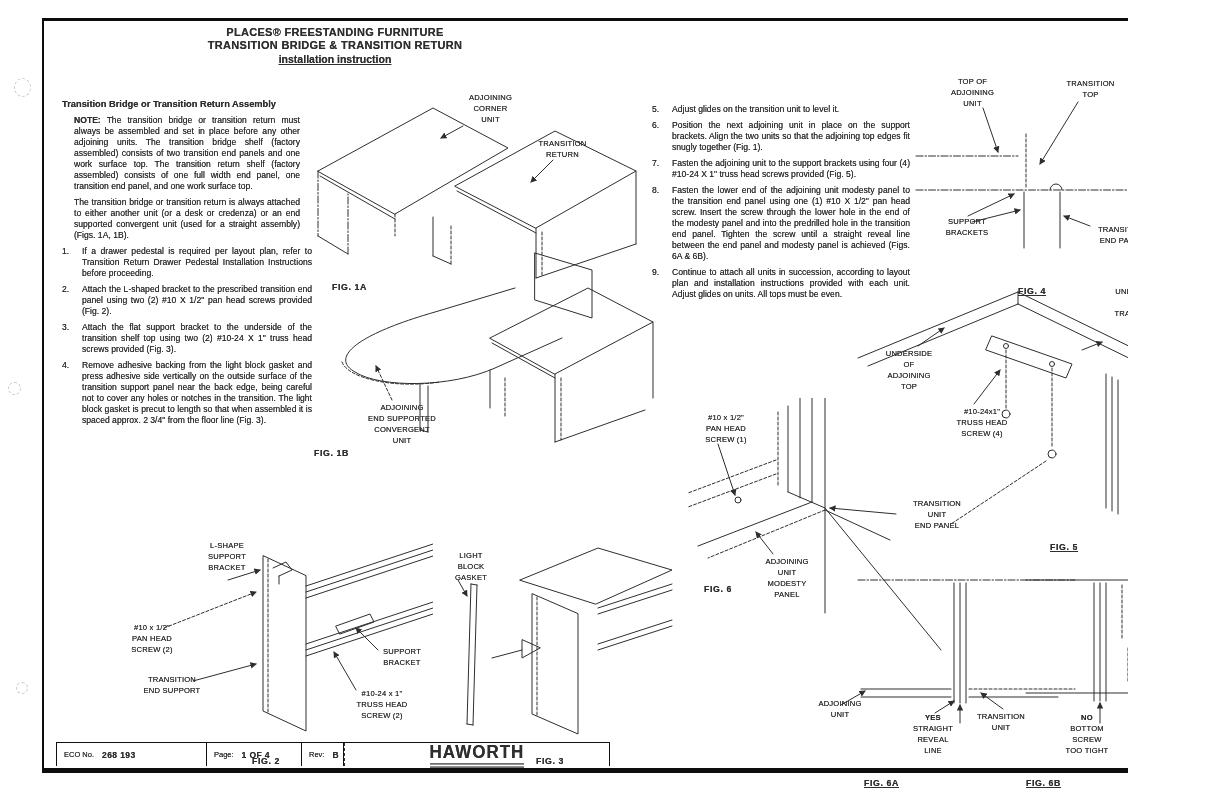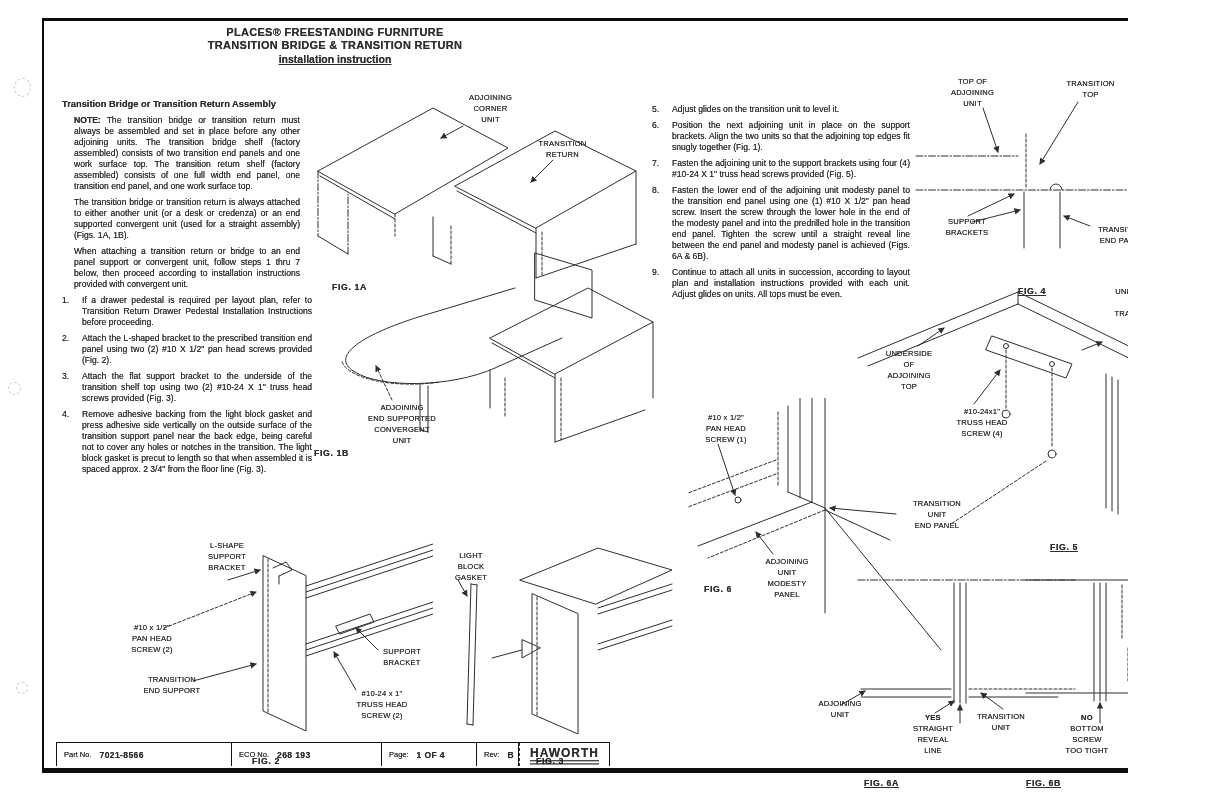--- a/index.html
+++ b/index.html
@@ -28,21 +28,21 @@
   .dd{stroke-dasharray:7 2 1.5 2;}
   .ds{stroke-dasharray:3 2;}
   .footer{position:absolute;left:56px;top:742px;width:552px;height:23px;
           border:1.5px solid #111;border-bottom:none;display:flex;align-items:center;
           font-size:7.5px;}
   .fcell{height:100%;display:flex;align-items:center;padding-left:7px;box-sizing:border-box;
          border-right:1px solid #111;}
   .fcell .lab{margin-right:8px;}
   .fcell .val{font-weight:bold;font-size:8.5px;letter-spacing:.4px;}
   .fcell.brand{border-right:none;border-left:1px dashed #333;justify-content:center;padding-left:0;}
-  .brand-logo{font-weight:bold;font-size:12px;letter-spacing:1px;border-bottom:4px double #111;
+  .brand-logo{font-weight:bold;font-size:17px;letter-spacing:1px;border-bottom:4px double #111;
               transform:scaleY(1.05);}
   .reg{position:absolute;border:1px dashed #9a9a9a;border-radius:50%;opacity:.55;}
 </style>
 </head>
 <body>
 
 <div id="page">
 
   
   <svg width="0" height="0" aria-hidden="true">
@@ -67,21 +67,20 @@
     <div class="t1">PLACES® FREESTANDING FURNITURE</div>
     <div class="t2">TRANSITION BRIDGE &amp; TRANSITION RETURN</div>
     <div class="t3">installation instruction</div>
   </div>
 
   
   <div class="col" style="left:62px;top:99px;width:250px">
     <div class="h">Transition Bridge or Transition Return Assembly</div>
     <p><span class="b">NOTE:</span> <span>The transition bridge or transition return must always be assembled and set in place before any other adjoining units. The transition bridge shelf (factory assembled) consists of two transition end panels and one work surface top. The transition return shelf (factory assembled) consists of one full width end panel, one transition end panel, and one work surface top.</span></p>
     <p>The transition bridge or transition return is always attached to either another unit (or a desk or credenza) or an end supported convergent unit (used for a straight assembly) (Figs. 1A, 1B).</p>
-    <p>When attaching a transition return or bridge to an end panel support or convergent unit, follow steps 1 thru 7 below, then proceed according to installation instructions provided with convergent unit.</p>
     <div class="step">
         <span class="n">1.</span>
         <span class="t">If a drawer pedestal is required per layout plan, refer to Transition Return Drawer Pedestal Installation Instructions before proceeding.</span>
       </div>
     <div class="step">
         <span class="n">2.</span>
         <span class="t">Attach the L-shaped bracket to the prescribed transition end panel using two (2) #10 X 1/2" pan head screws provided (Fig. 2).</span>
       </div>
     <div class="step">
         <span class="n">3.</span>
@@ -352,24 +351,20 @@
     <line x1="126" y1="130" x2="168" y2="130" class="ds"></line>
     <line x1="82" y1="160" x2="82" y2="140" marker-end="url(#arr)"></line>
   </svg>
   <div class="fig-label" style="left:1050px;top:712px;width:74px"><span class="b" style="display:block">NO</span><span>BOTTOM
 SCREW
 TOO TIGHT</span></div>
   <div class="fig-cap u" style="left:1026px;top:734px">FIG. 6B</div>
 
   
   <div class="footer">
-    <div class="fcell" style="width:175px">
-      <span class="lab">Part No.</span>
-      <span class="val">7021-8566</span>
-    </div>
     <div class="fcell" style="width:150px">
       <span class="lab">ECO No.</span>
       <span class="val">268 193</span>
     </div>
     <div class="fcell" style="width:95px">
       <span class="lab">Page:</span>
       <span class="val">1 OF 4</span>
     </div>
     <div class="fcell" style="width:42px">
       <span class="lab">Rev:</span>

